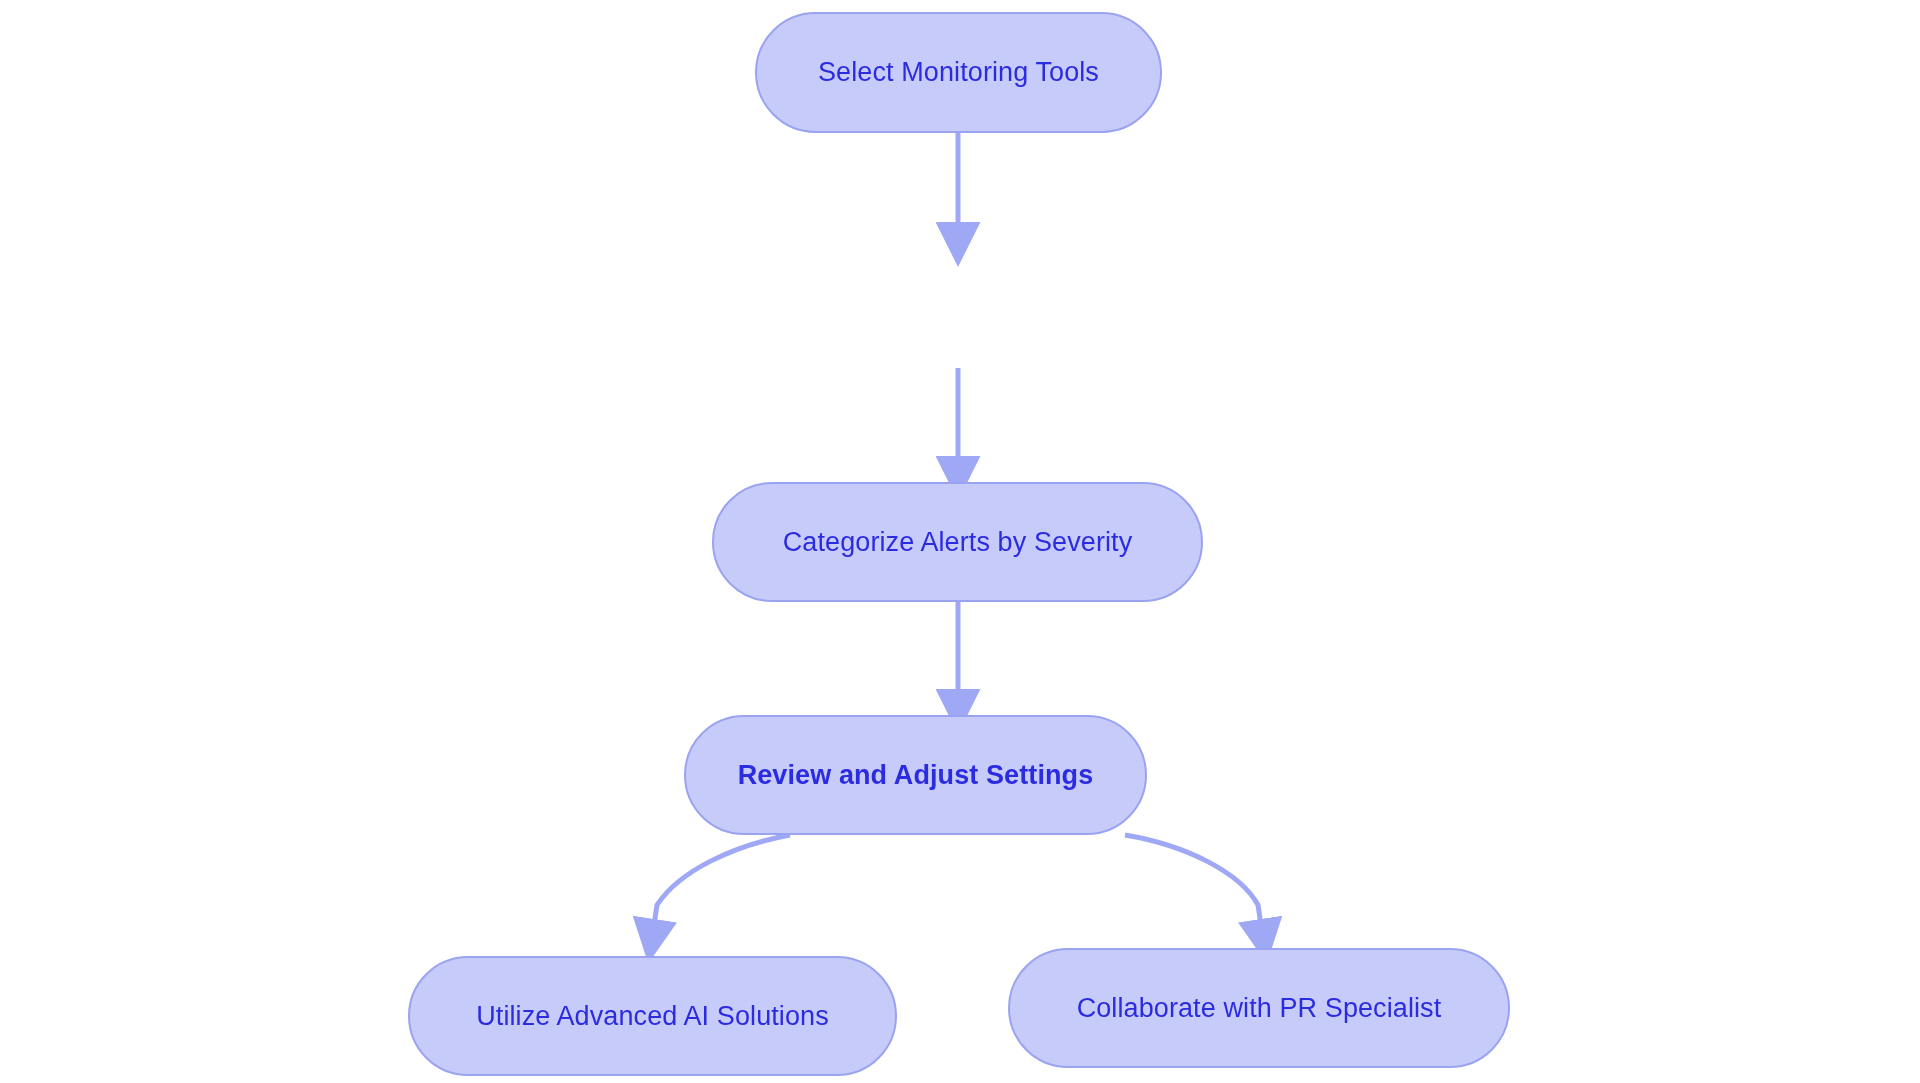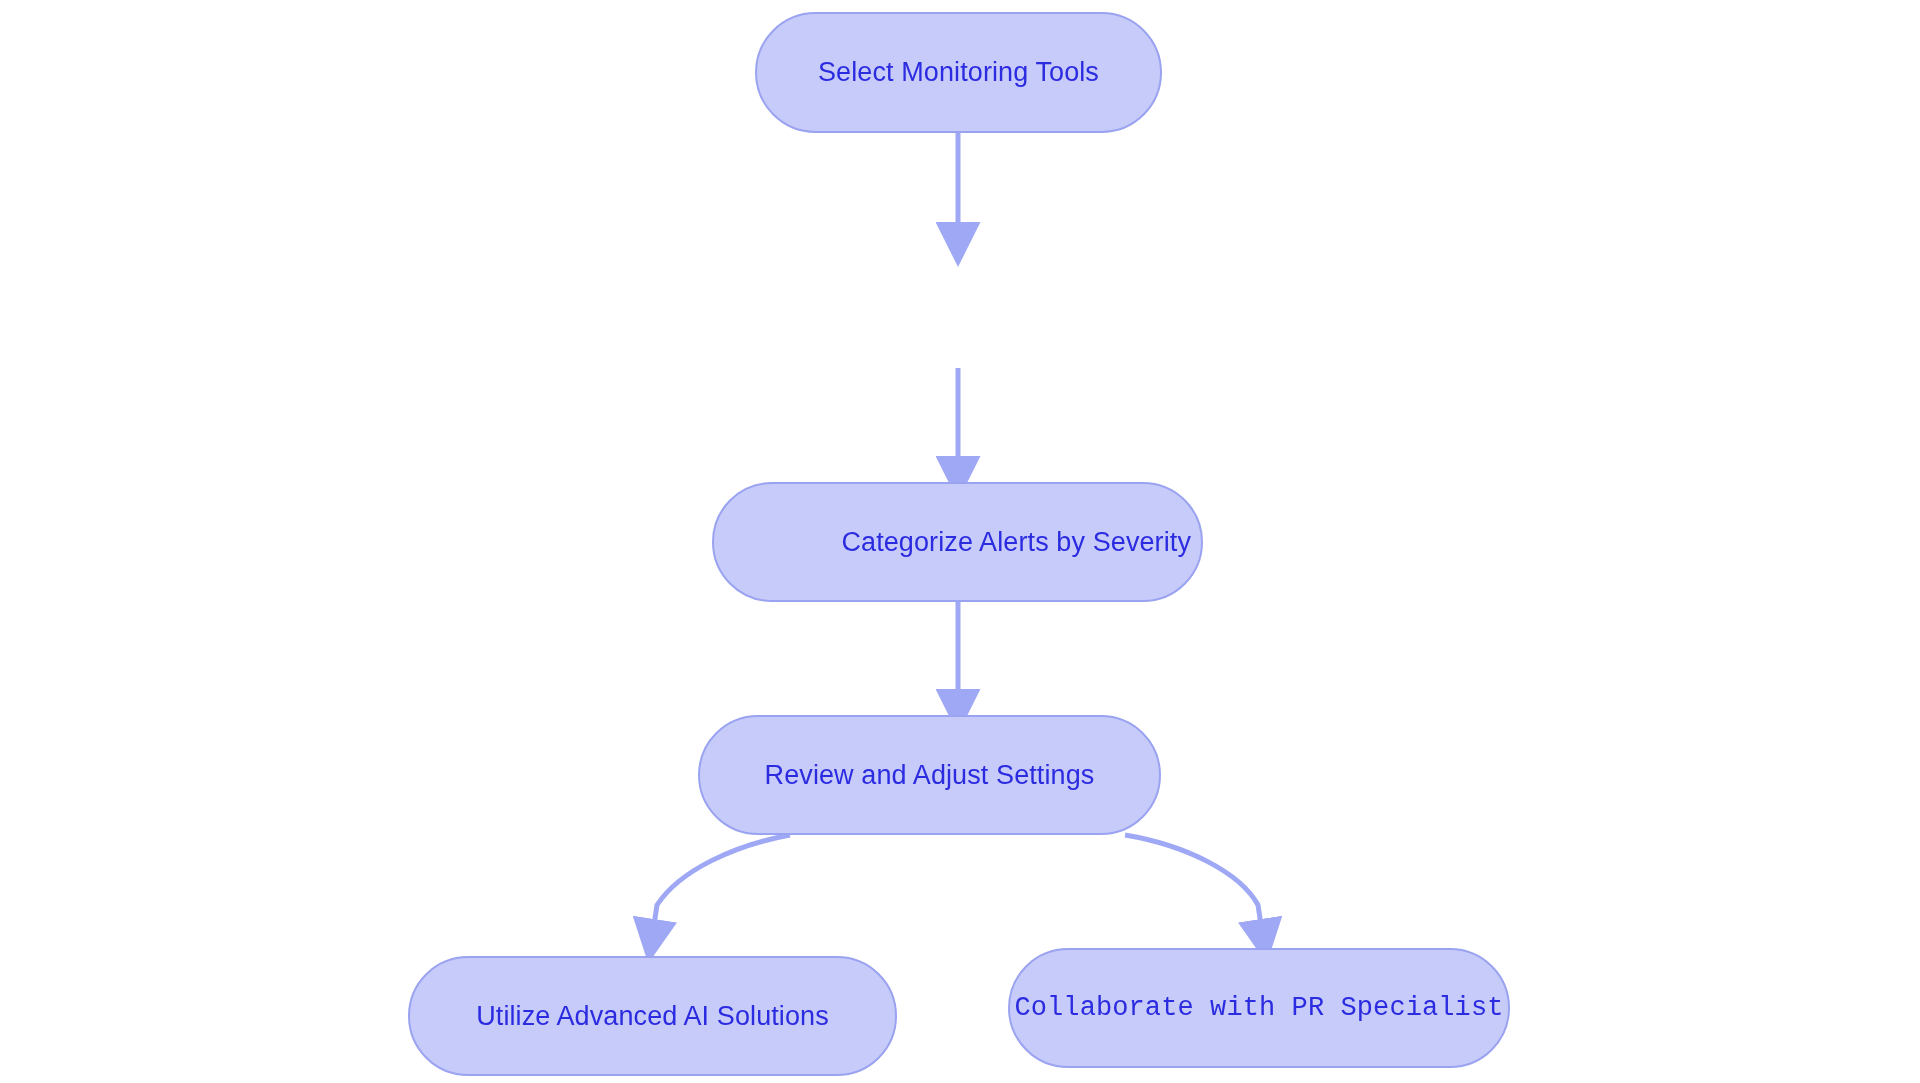--- a/index.html
+++ b/index.html
@@ -70,29 +70,29 @@
     <path d="M790,835 C735,845 680,870 657,905 L654,925" fill="none" stroke="#9fa8f5" stroke-width="5" marker-end="url(#arrowhead)"></path>
 
     <path d="M1125,835 C1185,845 1240,872 1258,905 L1261,925" fill="none" stroke="#9fa8f5" stroke-width="5" marker-end="url(#arrowhead)"></path>
   </svg>
 
   <div class="flow-node" style="left:755px; top:12px; width:407px; height:121px;">
     <span class="node-label">Select Monitoring Tools</span>
   </div>
 
 
-  <div class="flow-node" style="left:712px; top:482px; width:491px; height:120px;justify-content:flex-end;">
+  <div class="flow-node" style="left:712px; top:482px; width:491px; height:120px;">
     <span class="node-label">Categorize Alerts by Severity</span>
   </div>
 
-  <div class="flow-node" style="left:698px; top:715px; width:463px; height:120px;">
+  <div class="flow-node" style="left:684px; top:715px; width:463px; height:120px;font-weight:bold;">
     <span class="node-label">Review and Adjust Settings</span>
   </div>
 
   <div class="flow-node" style="left:408px; top:948px; width:489px; height:120px;margin-top:8px;">
     <span class="node-label">Utilize Advanced AI Solutions</span>
   </div>
 
-  <div class="flow-node" style="left:1008px; top:948px; width:502px; height:120px;font-family:Liberation Mono, monospace;">
+  <div class="flow-node" style="left:1008px; top:948px; width:502px; height:120px;">
     <span class="node-label">Collaborate with PR Specialist</span>
   </div>
 
 </div>
 
 </body></html>

